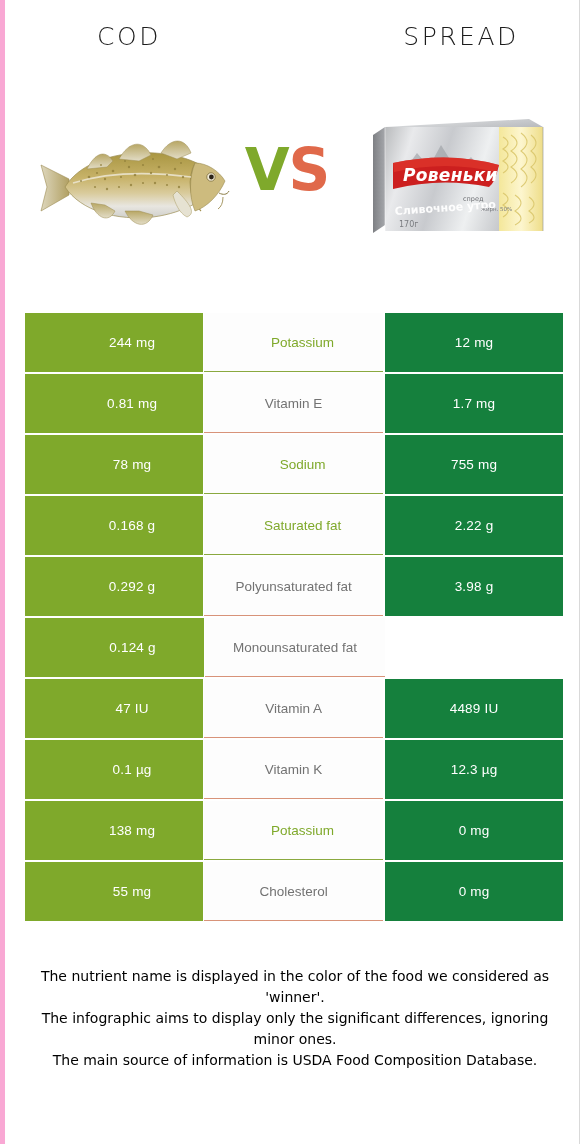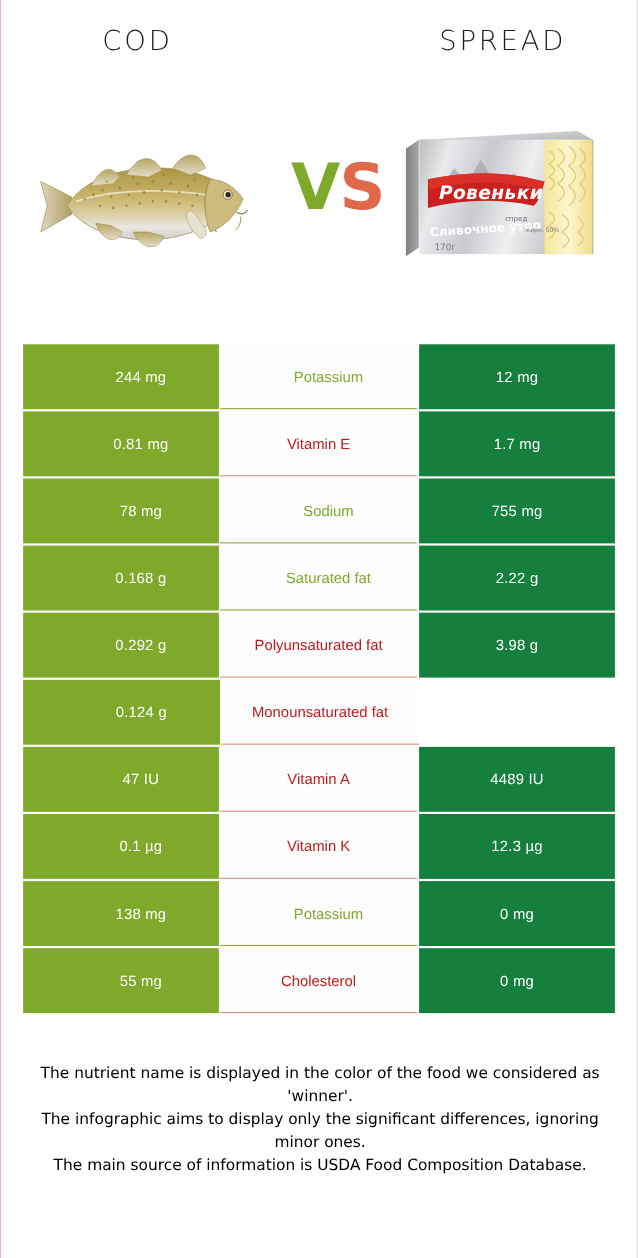--- a/index.html
+++ b/index.html
@@ -13,21 +13,21 @@
     font-family: "Liberation Sans", sans-serif;
     overflow: hidden;
     position: relative;
   }
   .page {
     width: 580px;
     height: 1144px;
     position: relative;
     background: #fff;
     box-sizing: border-box;
-    border-left: 1px solid #f9a8d4;
+    border-left: 5px solid #f9a8d4;
     border-right: 1px solid #d9d9d9;
   }
 
   
   .titles {
     position: absolute;
     top: 22px;
     left: 0;
     width: 580px;
     height: 34px;
@@ -63,21 +63,21 @@
   }
   .hero-right {
     position: absolute;
     left: 342px;
     top: 0;
     width: 226px;
     height: 180px;
   }
   .vs {
     position: absolute;
-    left: 252px;
+    left: 228px;
     top: 46px;
     width: 108px;
     text-align: center;
     font-size: 58px;
     font-weight: 700;
     font-family: "DejaVu Sans", sans-serif;
     letter-spacing: -1px;
     line-height: 1;
   }
   .vs .v { color: #7FA92B; }
@@ -137,21 +137,21 @@
   }
   .cell-right {
     width: 179px;
     background: #15803d;
     color: #ffffff;
     letter-spacing: .2px;
     margin-left: 2px;
   }
   .mid-spacer { width: 1px; }
   .win-green .cell-mid { color: #7FA92B; border-bottom-color: #8aa93f; padding-left: 18px; }
-  .win-orange .cell-mid { color: #b91c1c; border-bottom-color: #d89379; }
+  .win-orange .cell-mid { color: #737373; border-bottom-color: #d89379; }
 
   
   .footer {
     position: absolute;
     left: 24px;
     top: 966px;
     width: 532px;
     text-align: center;
     font-size: 14px;
     line-height: 21px;

